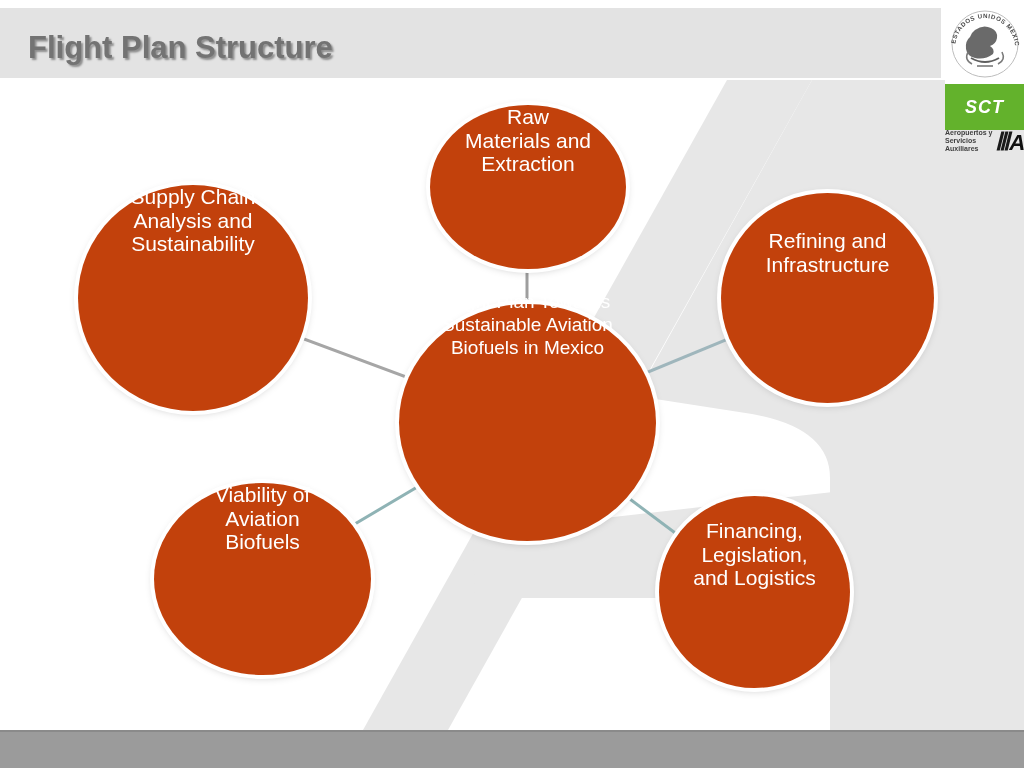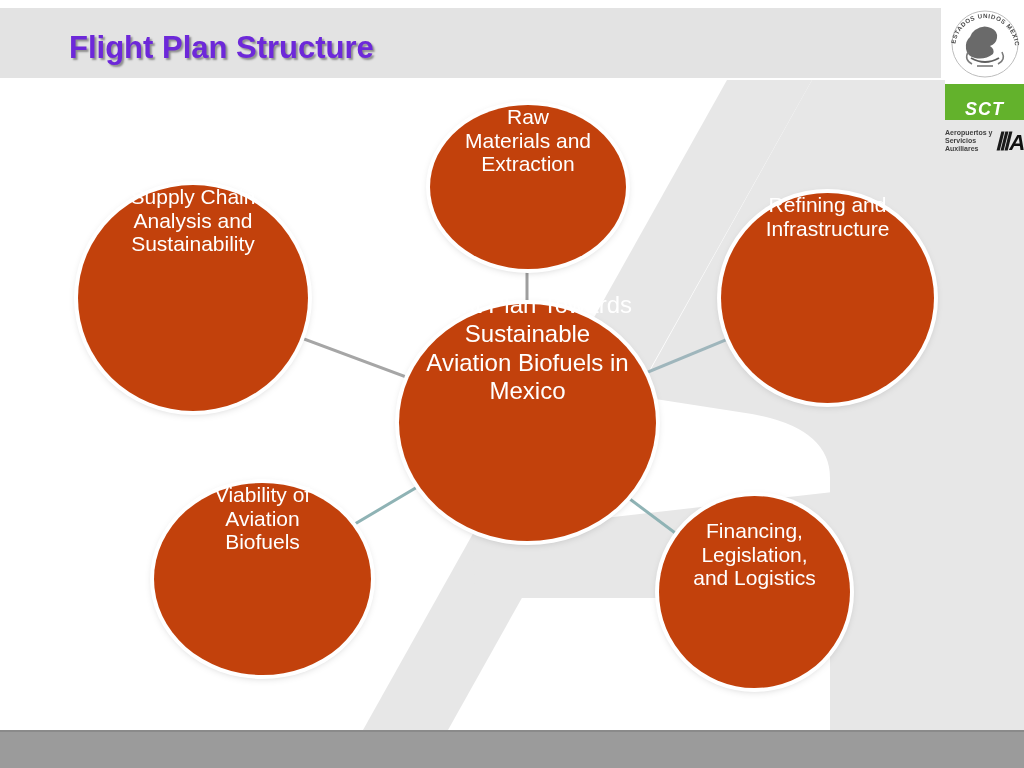--- a/index.html
+++ b/index.html
@@ -7,32 +7,31 @@
     position:relative;width:1024px;height:768px;overflow:hidden;
     background:#ffffff;font-family:"Liberation Sans","DejaVu Sans",sans-serif;
   }
   
   .title-bar{
     position:absolute;left:0;top:8px;width:941px;height:70px;
     background:#e3e3e3;
   }
   .title-text{
     position:absolute;left:28px;top:22px;
-    font-size:31px;font-weight:bold;color:#6d28d9;letter-spacing:0px;
+    font-size:31px;font-weight:bold;color:#737373;letter-spacing:0px;
     text-shadow:2px 2px 2px rgba(0,0,0,0.38);
     white-space:nowrap;
-    margin-left:41px;
   }
   
   .seal-box{
     position:absolute;left:945px;top:0;width:79px;height:84px;background:#ffffff;
   }
   .sct-bar{
-    position:absolute;left:945px;top:84px;width:79px;height:36px;background:#63b22c;
-    display:flex;align-items:flex-end;justify-content:center;
+    position:absolute;left:945px;top:84px;width:79px;height:46px;background:#63b22c;
+    display:flex;align-items:center;justify-content:center;
   }
   .sct-label{
     color:#ffffff;font-weight:bold;font-size:18px;letter-spacing:1px;
     font-style:italic;
   }
   .asa-block{
     position:absolute;left:945px;top:124px;width:79px;height:34px;
     display:flex;align-items:center;gap:3px;
   }
   .asa-text{
@@ -47,31 +46,31 @@
   
   .connector-svg{position:absolute;left:0;top:0;z-index:1;}
   .node{
     position:absolute;z-index:2;border-radius:50%;
     background:#c2410c;
     box-shadow:0 0 0 4px #ffffff,0 2px 8px rgba(0,0,0,0.25);
     display:flex;align-items:flex-start;justify-content:center;text-align:center;
     color:#ffffff;
   }
   .node .lbl{font-size:21px;line-height:1.13;}
-  .node-center .lbl{font-size:24px;line-height:1.2;position:relative;top:-13px;}
+  .node-center .lbl{font-size:19px;line-height:1.2;position:relative;top:-13px;}
   .node-center{left:399px;top:304px;width:257px;height:237px;}
   .node-top{left:430px;top:105px;width:196px;height:164px;}
   .node-left{left:78px;top:185px;width:230px;height:226px;}
   .node-right{left:721px;top:193px;width:213px;height:210px;}
   .node-bl{left:154px;top:483px;width:217px;height:192px;}
   .node-br{left:659px;top:496px;width:191px;height:192px;}
   .w-center{max-width:212px;}
   .w-top{max-width:130px;}
   .w-left{max-width:172px;}
-  .w-right{max-width:162px;}
+  .w-right{max-width:162px;margin-top:36px;}
   .w-bl{max-width:122px;}
   .w-br{max-width:126px;margin-top:23px;}
 </style>
 </head>
 <body>
 
 <div class="slide">
 
   <svg class="bg-svg" width="1024" height="768" viewBox="0 0 1024 768">
 

